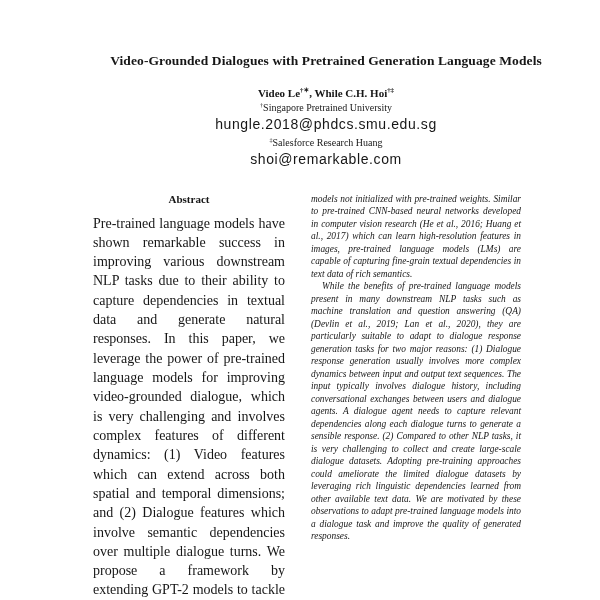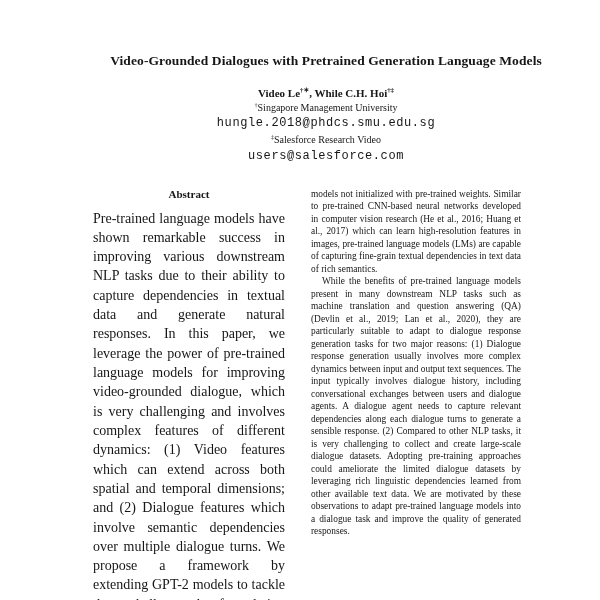--- a/index.html
+++ b/index.html
@@ -36,22 +36,22 @@
     line-height: 0;
   }
   .affil {
     text-align: center;
     font-size: 10px;
     margin-top: 3px;
     line-height: 1.25;
   }
   .email {
     text-align: center;
-    font-family: Liberation Mono, monospace;
-    font-size: 12px;
+    font-family: Liberation Sans, sans-serif;
+    font-size: 14px;
     letter-spacing: 0.6px;
     margin-top: 2px;
     line-height: 1.25;
   }
   .columns {
     display: flex;
     gap: 17px;
     margin-top: 24px;
   }
   .col {
@@ -78,41 +78,42 @@
   }
   .sec-num {
     display: inline-block;
     margin-right: 13px;
   }
   .body-text {
     margin: 0;
     font-size: 9.4px;
     line-height: 1.33;
     text-align: justify;
+    font-style: italic;
   }
   .indent {
     text-indent: 11px;
   }
 </style>
 </head>
 <body>
 
 <div class="page">
 
   <h1 class="title">Video-Grounded Dialogues with Pretrained Generation Language Models</h1>
 
   <div class="authors"><span>Video Le</span><sup>†∗</sup><span>, </span><span>While C.H. Hoi</span><sup>†‡</sup></div>
 
-  <div class="affil"><sup>†</sup><span>Singapore Management University</span></div>
+  <div class="affil"><sup>†</sup><span>Singapore Pretrained University</span></div>
 
   <div class="email">hungle.2018@phdcs.smu.edu.sg</div>
 
-  <div class="affil"><sup>‡</sup><span>Salesforce Research Video</span></div>
+  <div class="affil"><sup>‡</sup><span>Salesforce Research Huang</span></div>
 
-  <div class="email">users@salesforce.com</div>
+  <div class="email">shoi@remarkable.com</div>
 
   <div class="columns">
 
     <div class="col">
       <div class="abstract-heading">Abstract</div>
       <p class="abstract-body">Pre-trained language models have shown remarkable success in improving various downstream NLP tasks due to their ability to capture dependencies in textual data and generate natural responses. In this paper, we leverage the power of pre-trained language models for improving video-grounded dialogue, which is very challenging and involves complex features of different dynamics: (1) Video features which can extend across both spatial and temporal dimensions; and (2) Dialogue features which involve semantic dependencies over multiple dialogue turns. We propose a framework by extending GPT-2 models to tackle these challenges by formulating video-grounded dialogue tasks as a sequence-to-sequence task, combining both visual and textual representation into a structured sequence, and fine-tuning a large pre-trained GPT-2 network. Our framework allows fine-tuning language models to capture dependencies across multiple modalities over different levels of information: spatio-temporal level in video and token-sentence level in dialogue context. We achieve promising improvement on the Audio-Visual Scene-Aware Dialogues (AVSD) benchmark from DSTC7, which supports a potential direction in this line of research.</p>
       <div class="intro-heading"><span class="sec-num">1</span><span>Introduction</span></div>
     </div>
 
     <div class="col">

